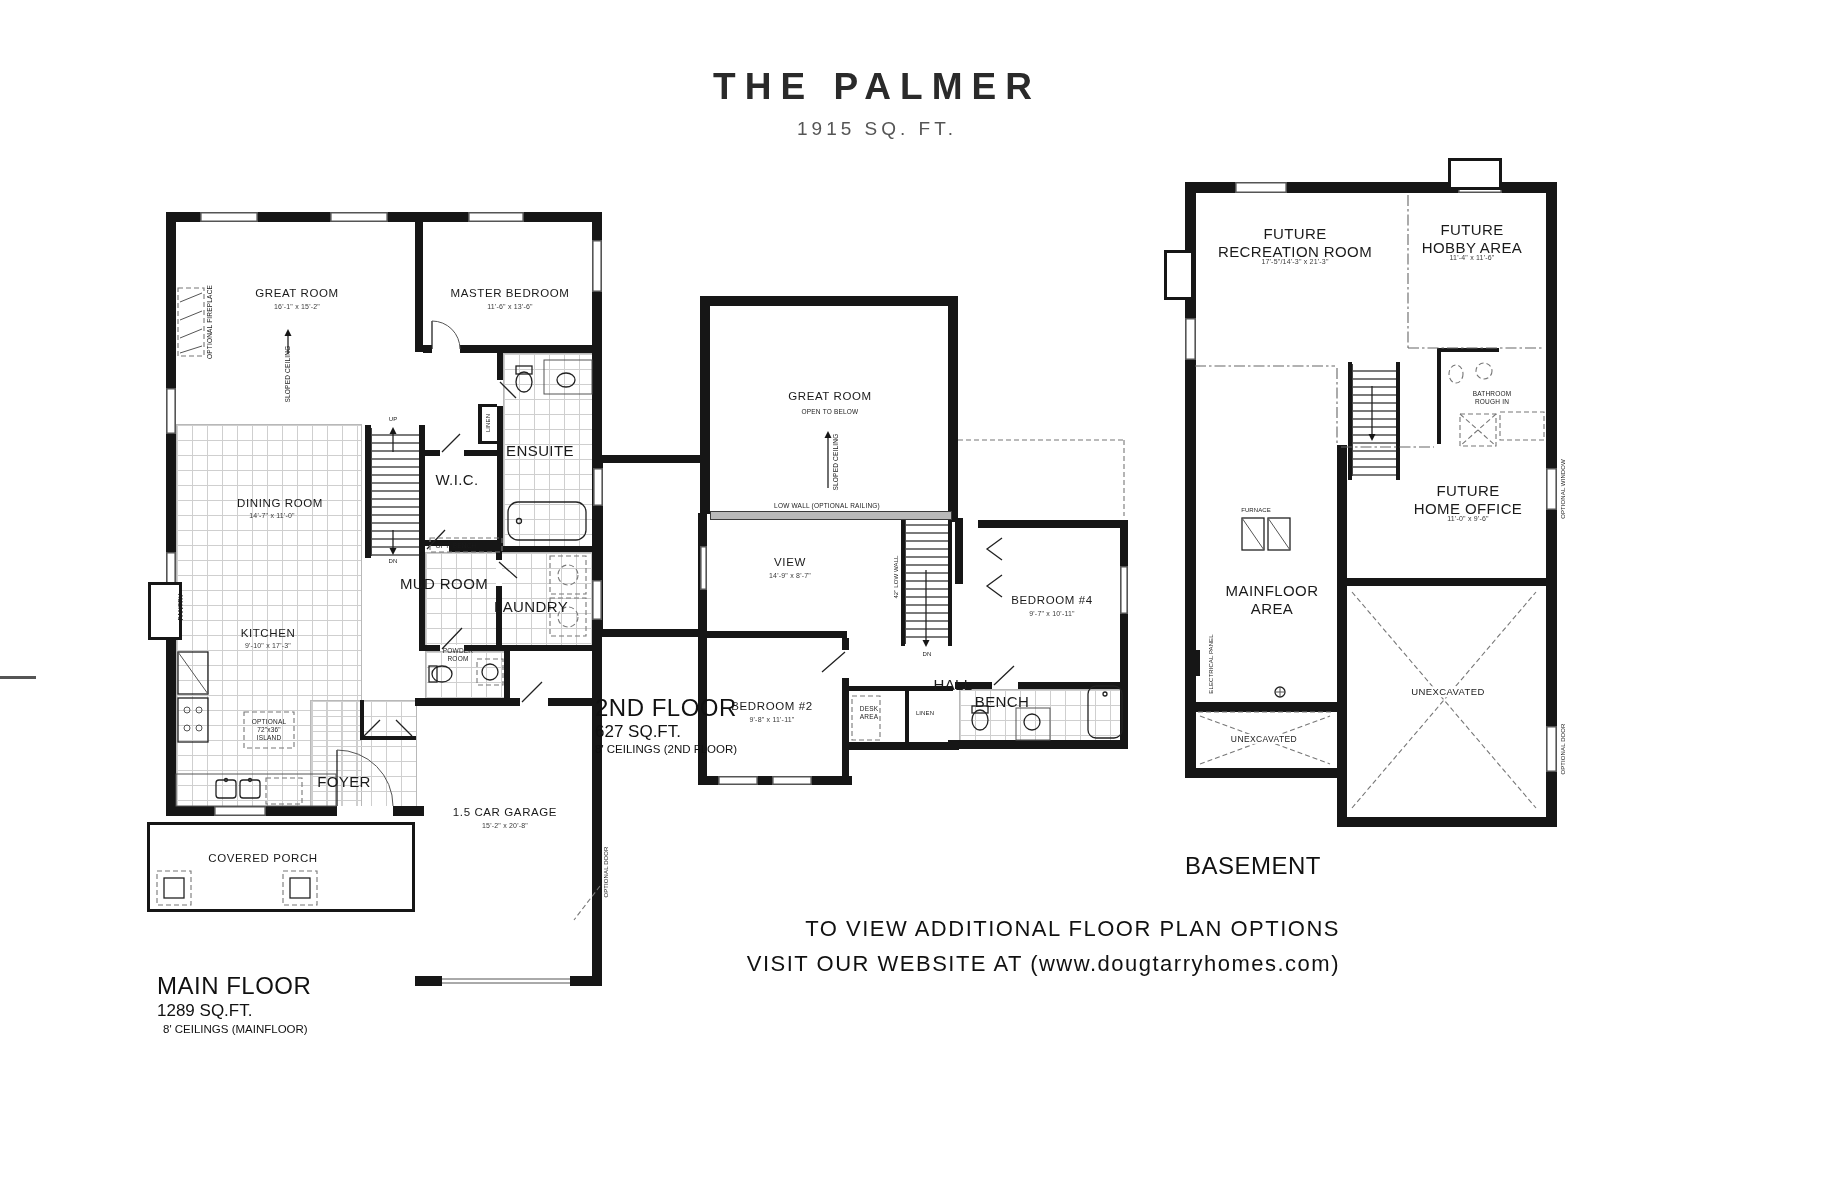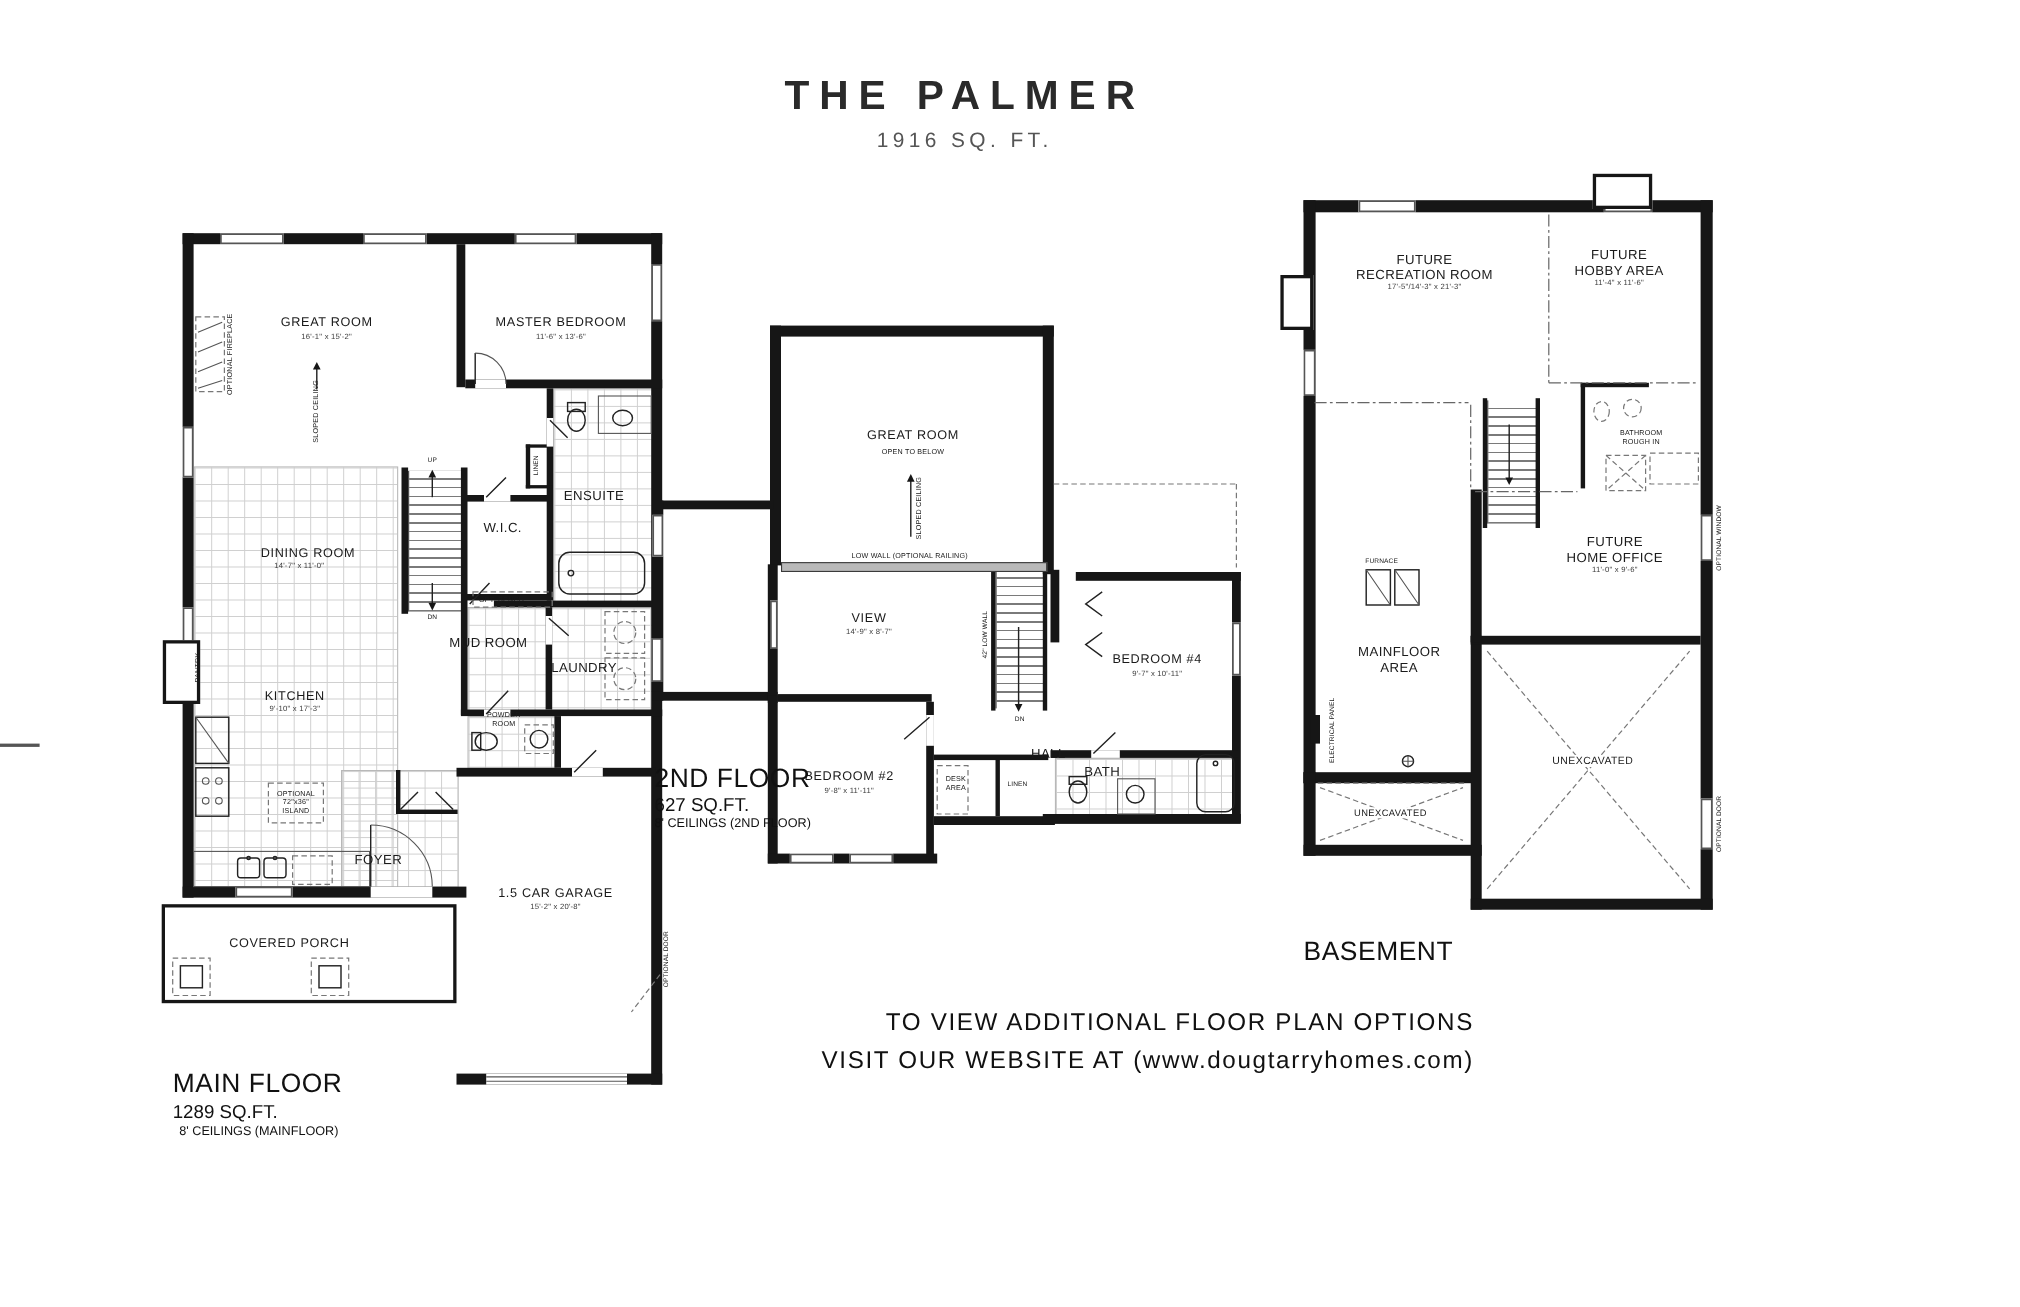--- a/index.html
+++ b/index.html
@@ -15,21 +15,21 @@
         background:repeating-linear-gradient(to bottom,#fff 0,#fff 6.5px,#7a7a7a 6.5px,#7a7a7a 8px)}
   .lowwall{position:absolute;background:#b9b9b9;border:1px solid #3a3a3a}
   .obox{position:absolute;background:#fff;border:3px solid #161616}
   .t{position:absolute;transform:translate(-50%,-50%);white-space:nowrap;text-align:center;
      color:#1a1a1a;line-height:1.2}
   .vert{transform:translate(-50%,-50%) rotate(-90deg)}
   .lbl{font-size:11.5px;letter-spacing:.6px}
   .dim{font-size:7px;color:#3a3a3a;letter-spacing:.2px}
   .ann{font-size:6.5px;letter-spacing:.2px}
   .tiny{font-size:6px;letter-spacing:.1px}
-  .med{font-size:12px;letter-spacing:.4px}
+  .med{font-size:15px;letter-spacing:.4px}
   .two span,.three span{display:block}
   .cap{position:absolute;white-space:nowrap;color:#111}
   .cap-t{font-size:24px;letter-spacing:.5px}
   .cap-s{font-size:17px}
   .cap-c{font-size:11.5px}
   .title-wrap{position:absolute;left:577px;top:66px;width:600px;text-align:center;color:#2a2a2a}
   .title-main{font-size:37px;font-weight:bold;letter-spacing:9px}
   .title-sub{font-size:19px;letter-spacing:4px;color:#555;margin-top:10px}
   .footer{position:absolute;left:240px;top:916px;width:1100px;text-align:right;
           font-size:22px;letter-spacing:1.5px;color:#111}
@@ -42,21 +42,21 @@
   svg .dashdot{stroke:#666;stroke-width:1.1;fill:none;stroke-dasharray:11 3 2.5 3}
   svg .fillb{fill:#161616;stroke:none}
 </style>
 </head>
 <body>
 
 <div id="canvas">
 
   <div class="title-wrap">
     <div class="title-main">THE PALMER</div>
-    <div class="title-sub">1916 SQ. FT.</div>
+    <div class="title-sub">1915 SQ. FT.</div>
   </div>
 
   <div class="artifact"></div>
 
   <div id="geo">
       <div class="tile" style="left: 176px; top: 424px; width: 184px; height: 382px;"></div>
       <div class="tile" style="left: 310px; top: 700px; width: 105px; height: 106px;"></div>
       <div class="tile" style="left: 425px; top: 552px; width: 167px; height: 93px;"></div>
       <div class="tile" style="left: 425px; top: 651px; width: 79px; height: 47px;"></div>
       <div class="tile" style="left: 503px; top: 353px; width: 89px; height: 193px;"></div>
@@ -373,21 +373,21 @@
   <div class="t lbl" style="left:772px;top:707px">BEDROOM #2</div>
   <div class="t dim" style="left:772px;top:720px">9'-8" x 11'-11"</div>
   <div class="t med" style="left:953px;top:685px">HALL</div>
   <div class="t ann two" style="left:869px;top:713px">
     <span>DESK</span>
     <span>AREA</span>
   </div>
   <div class="t tiny" style="left:925px;top:714px">LINEN</div>
   <div class="t lbl" style="left:1052px;top:601px">BEDROOM #4</div>
   <div class="t dim" style="left:1052px;top:614px">9'-7" x 10'-11"</div>
-  <div class="t med" style="left:1002px;top:702px">BATH</div>
+  <div class="t med" style="left:1002px;top:702px">BENCH</div>
   <div class="cap cap-t" style="left:595px;top:694px">2ND FLOOR</div>
   <div class="cap cap-s" style="left:595px;top:722px">627 SQ.FT.</div>
   <div class="cap cap-c" style="left:595px;top:743px">8' CEILINGS (2ND FLOOR)</div>
 
   <div class="t med two" style="left:1295px;top:243px">
     <span>FUTURE</span>
     <span>RECREATION ROOM</span>
   </div>
   <div class="t dim" style="left:1295px;top:262px">17'-5"/14'-3" x 21'-3"</div>
   <div class="t med two" style="left:1472px;top:239px">

